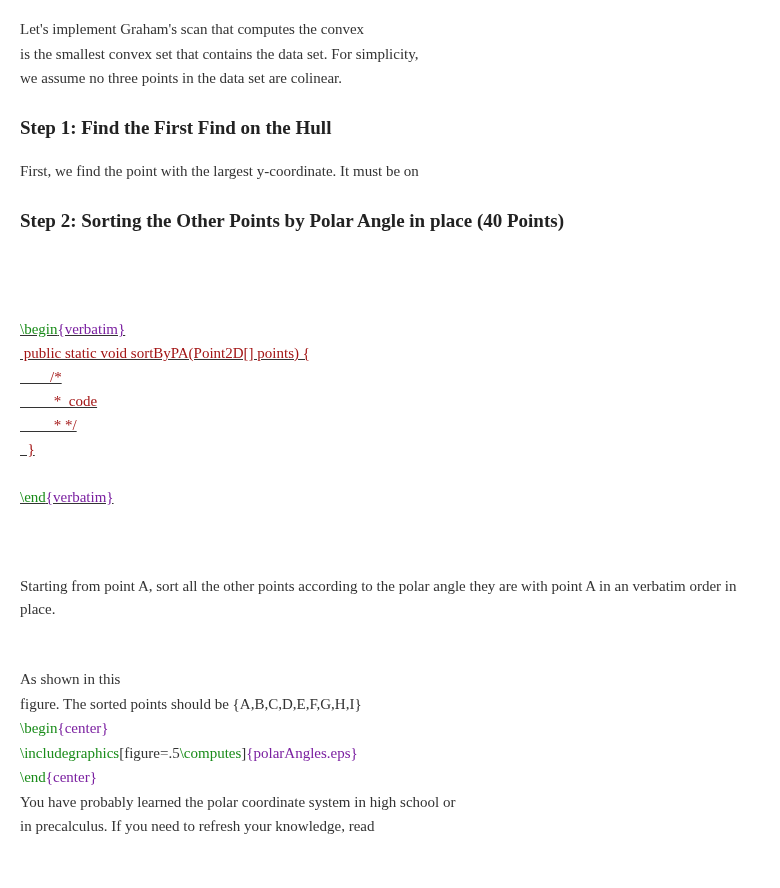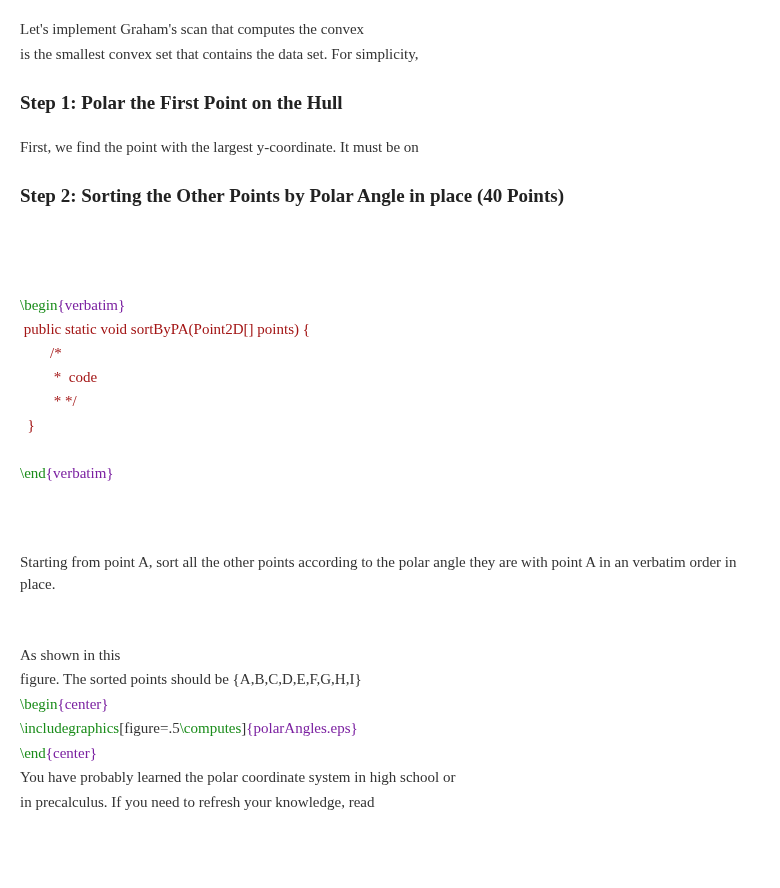--- a/index.html
+++ b/index.html
@@ -20,36 +20,38 @@
   }
   .latex-cmd { color: #1a8c1a; }
   .latex-arg { color: #7a1fa0; }
   .code-crimson { color: #a31515; }
   .code-block {
     font-family: Georgia, 'Times New Roman', serif;
     font-size: 15px;
     white-space: pre;
     line-height: 1.6;
     margin: 20px 0;
+    text-decoration: underline;
   }
   .para-block {
     margin: 0 0 2px 0;
   }
   .spacer-large { height: 46px; }
   .spacer-small { height: 20px; }
 </style>
 </head>
 <body>
 
 <div>
   <div class="para-block">Let's implement Graham's scan that computes the convex</div>
   <div class="para-block">is the smallest convex set that contains the data set.  For simplicity,</div>
+  <div class="para-block">we assume no three points in the data set are colinear.</div>
 </div>
 
-<h3 class="step-heading">Step 1: Polar the First Point on the Hull</h3>
+<h3 class="step-heading">Step 1: Find the First Find on the Hull</h3>
 
 <div>
   <div class="para-block"> First, we find the point with the largest y-coordinate.  It must be on</div>
 </div>
 
 <h3 class="step-heading">Step 2: Sorting the Other Points by Polar Angle in place (40 Points)</h3>
 
 <div class="spacer-small"></div>
 
 <div class="code-block">

